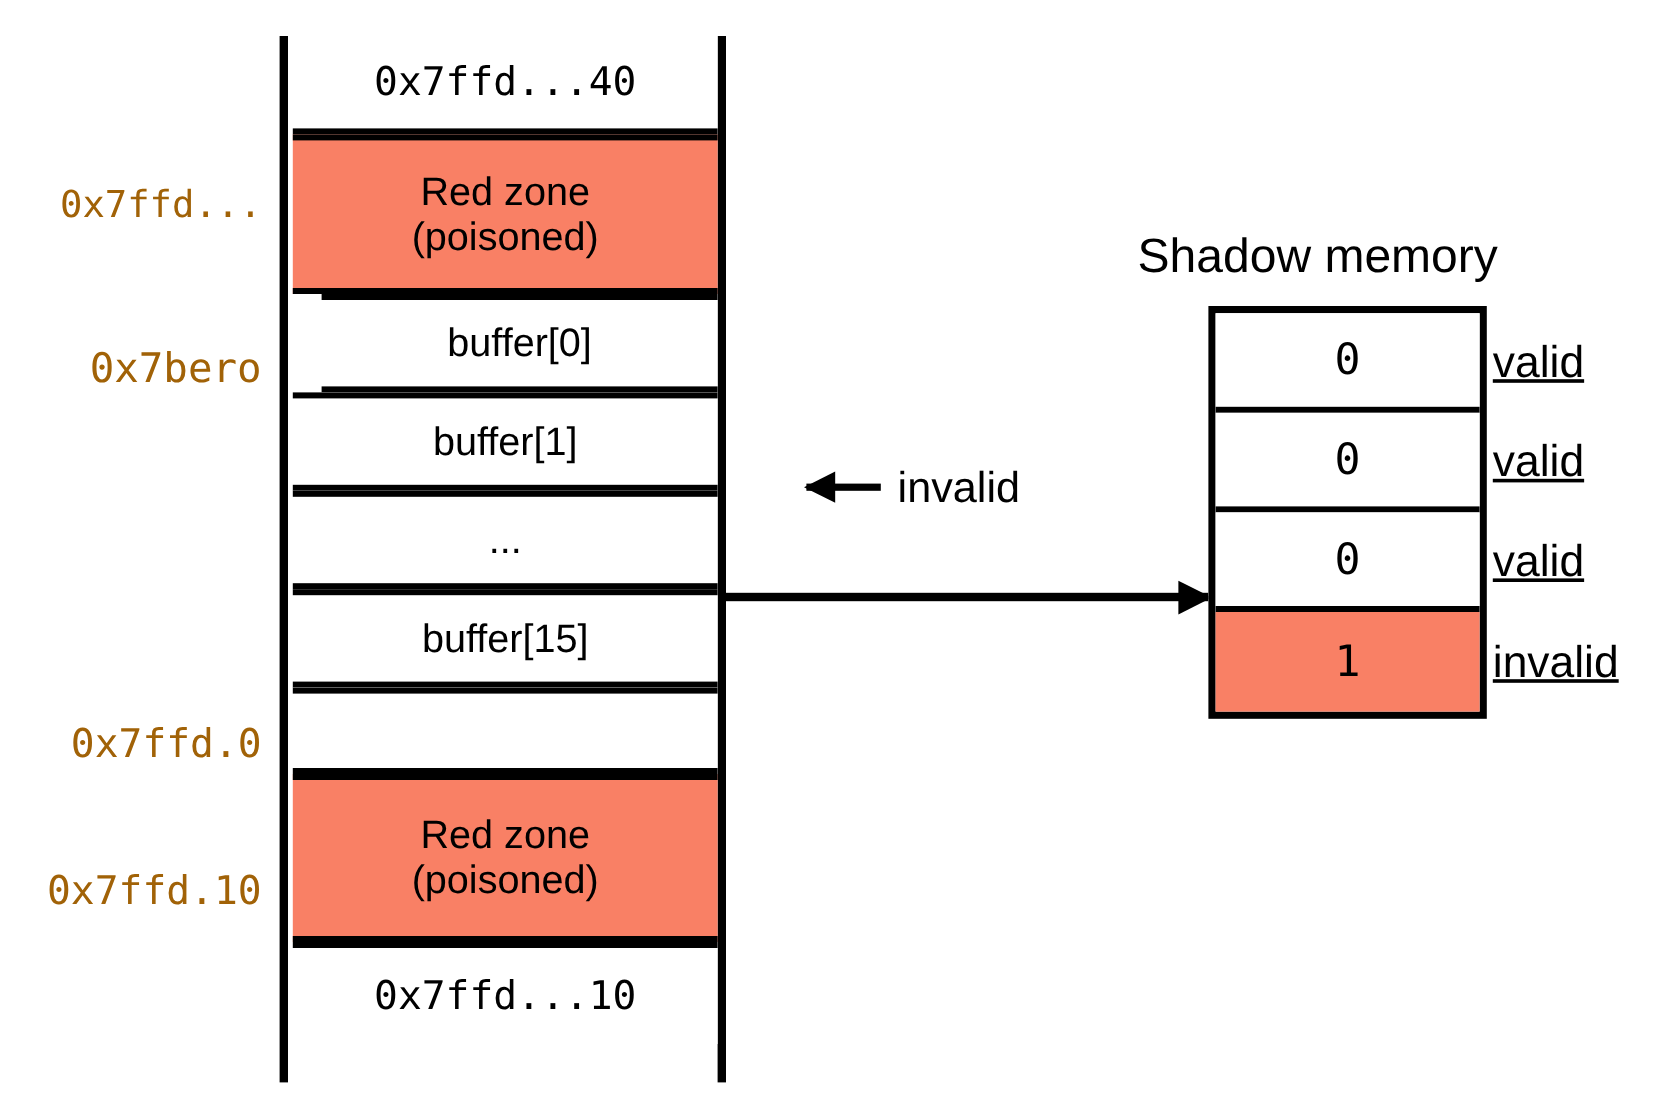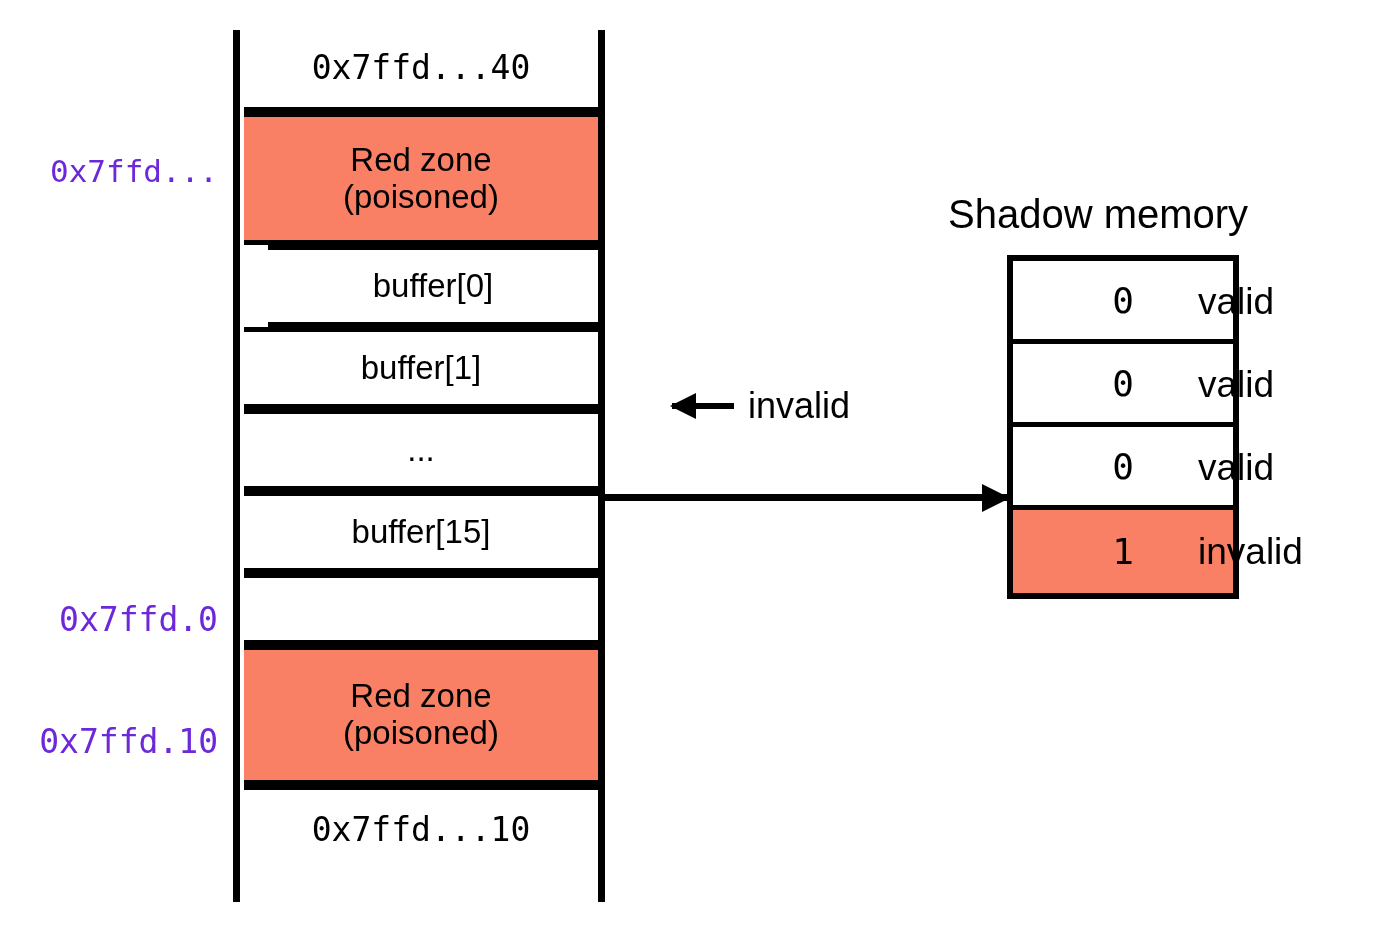--- a/index.html
+++ b/index.html
@@ -18,21 +18,21 @@
     background: #ffffff;
     overflow: hidden;
   }
 
   
   .addr-label {
     position: absolute;
     font-family: "DejaVu Sans Mono", "Liberation Mono", monospace;
     font-size: 31px;
     line-height: 1;
-    color: #6d28d9;
+    color: #a16207;
     text-align: right;
     white-space: nowrap;
   }
 
   
   #stack-frame {
     position: absolute;
     left: 233px;
     top: 30px;
     width: 372px;
@@ -158,33 +158,35 @@
     align-items: center;
     justify-content: center;
     font-size: 36px;
     font-family: "DejaVu Sans Mono", "Liberation Mono", monospace;
   }
   .shadow-row:last-child { border-bottom: none; }
   .shadow-row.flagged { background: #f98065; }
 
   .shadow-status {
     position: absolute;
-    left: 1198px;
+    left: 1244px;
     font-size: 37px;
     white-space: nowrap;
     line-height: 1;
+    text-decoration: underline;
   }
 </style>
 </head>
 <body>
 
 <div id="canvas">
 
   <div class="addr-label" style="top:156px; left:0; width:218px;">0x7ffd...</div>
 
+  <div class="addr-label" style="top:290px; left:0; width:218px; font-size:34px;">0x7bero</div>
 
   <div class="addr-label" style="top:603px; left:0; width:218px; font-size:33px;text-align:right;">0x7ffd.0</div>
 
   <div class="addr-label" style="top:725px; left:0; width:218px; font-size:33px;">0x7ffd.10</div>
 
   <div id="stack-frame">
     <div class="frame-rail left"></div>
     <div class="frame-rail right"></div>
 
     <div class="stack-cell plain open-top" style="top:0px; height:82px;">0x7ffd...40</div>

